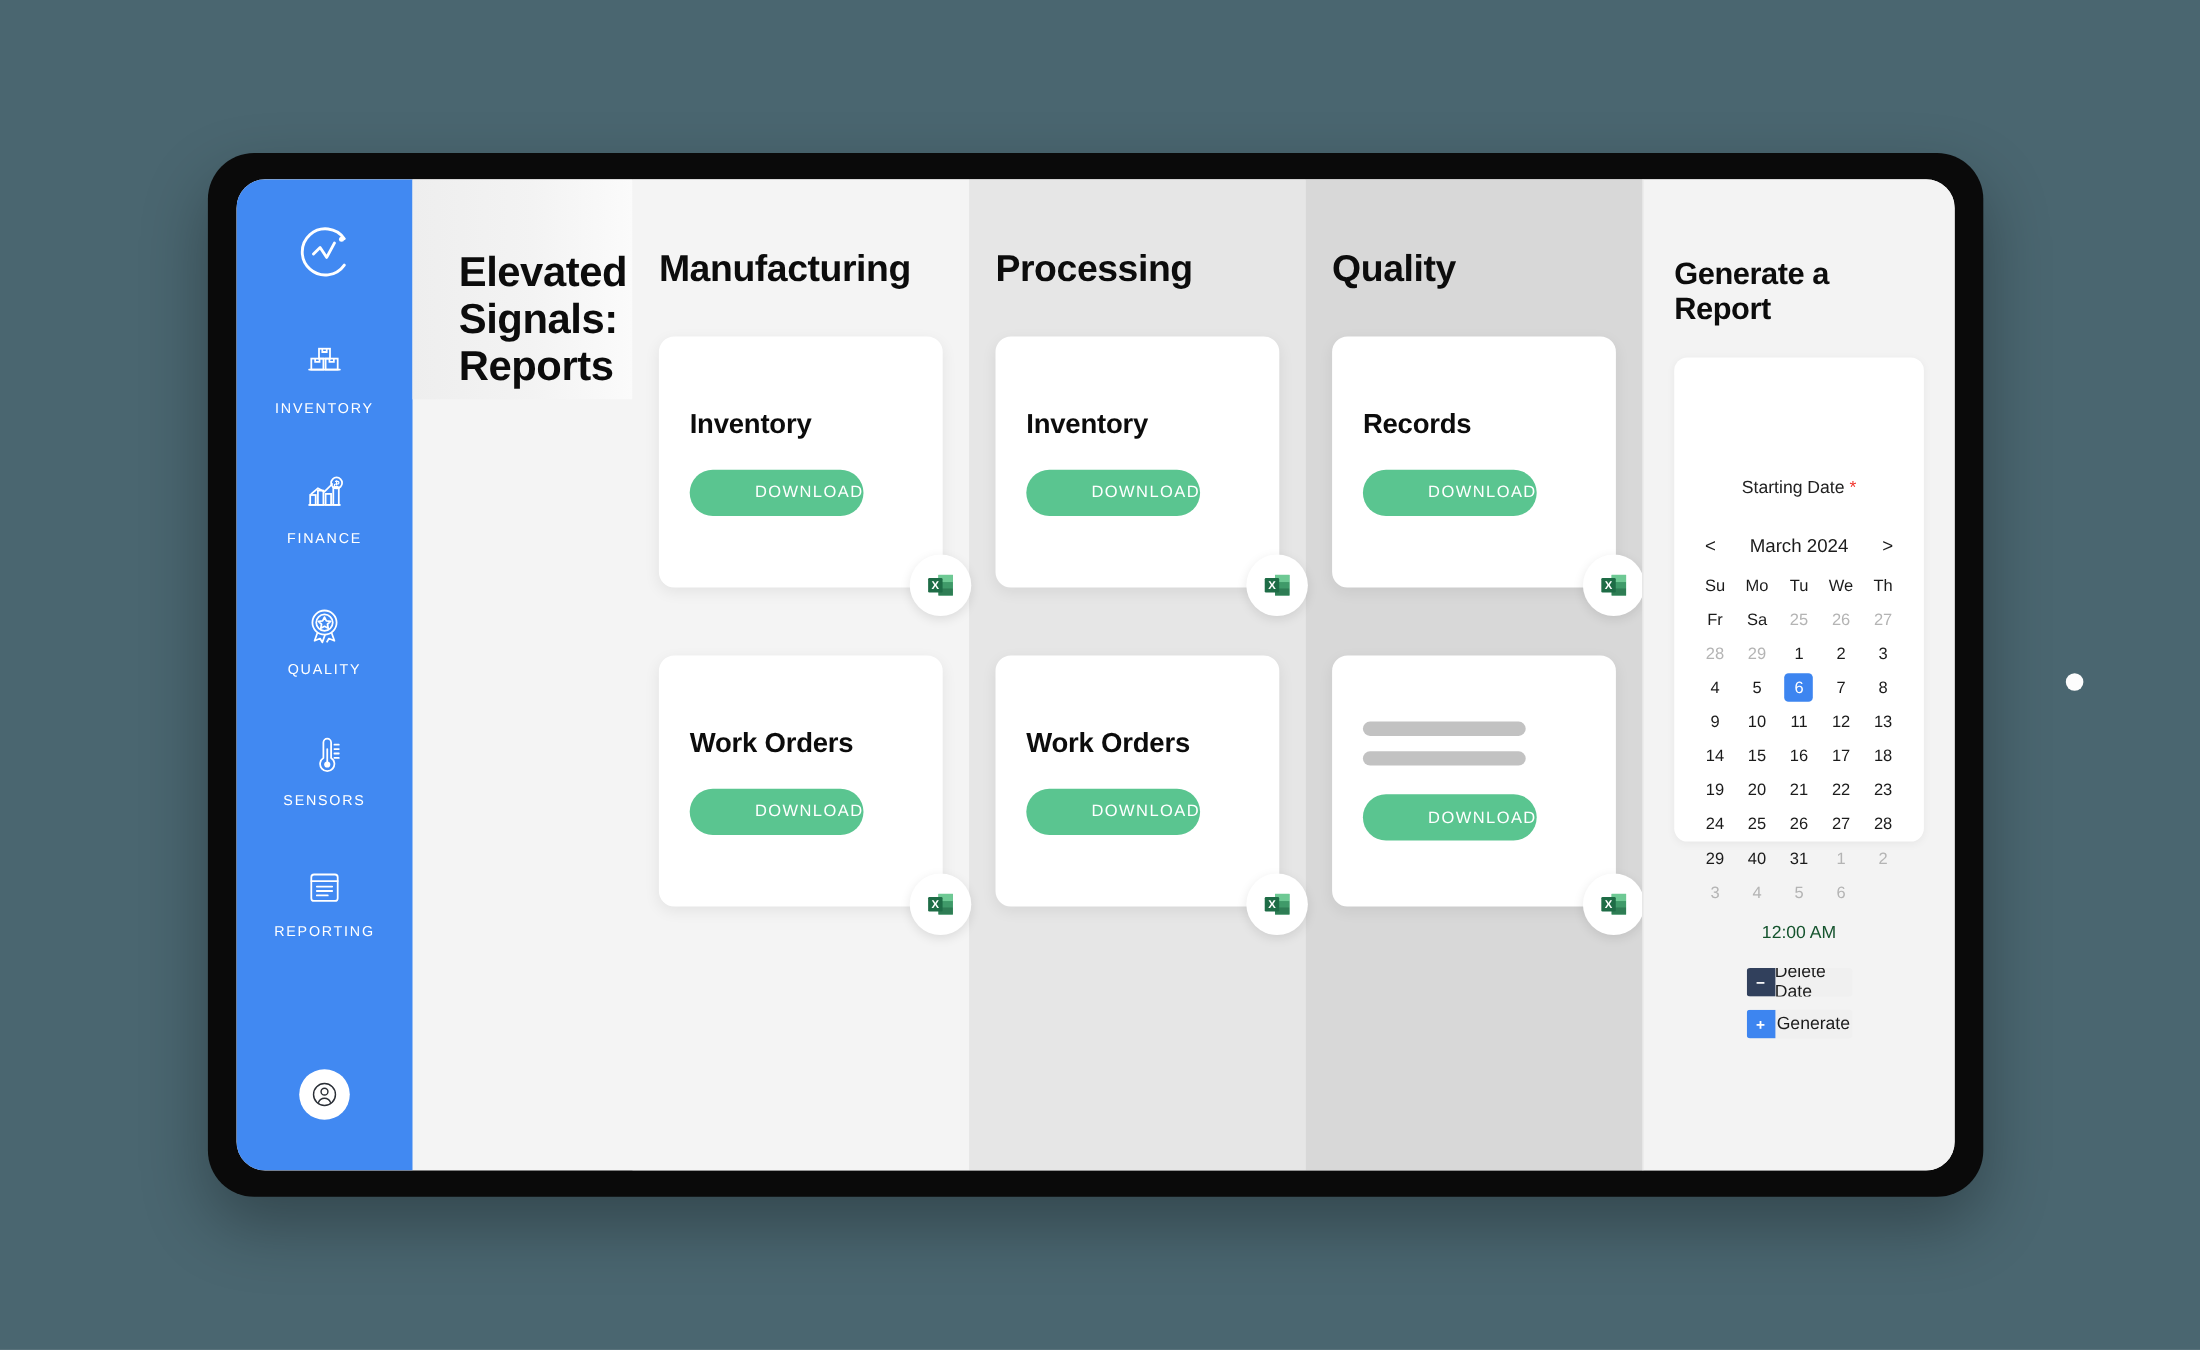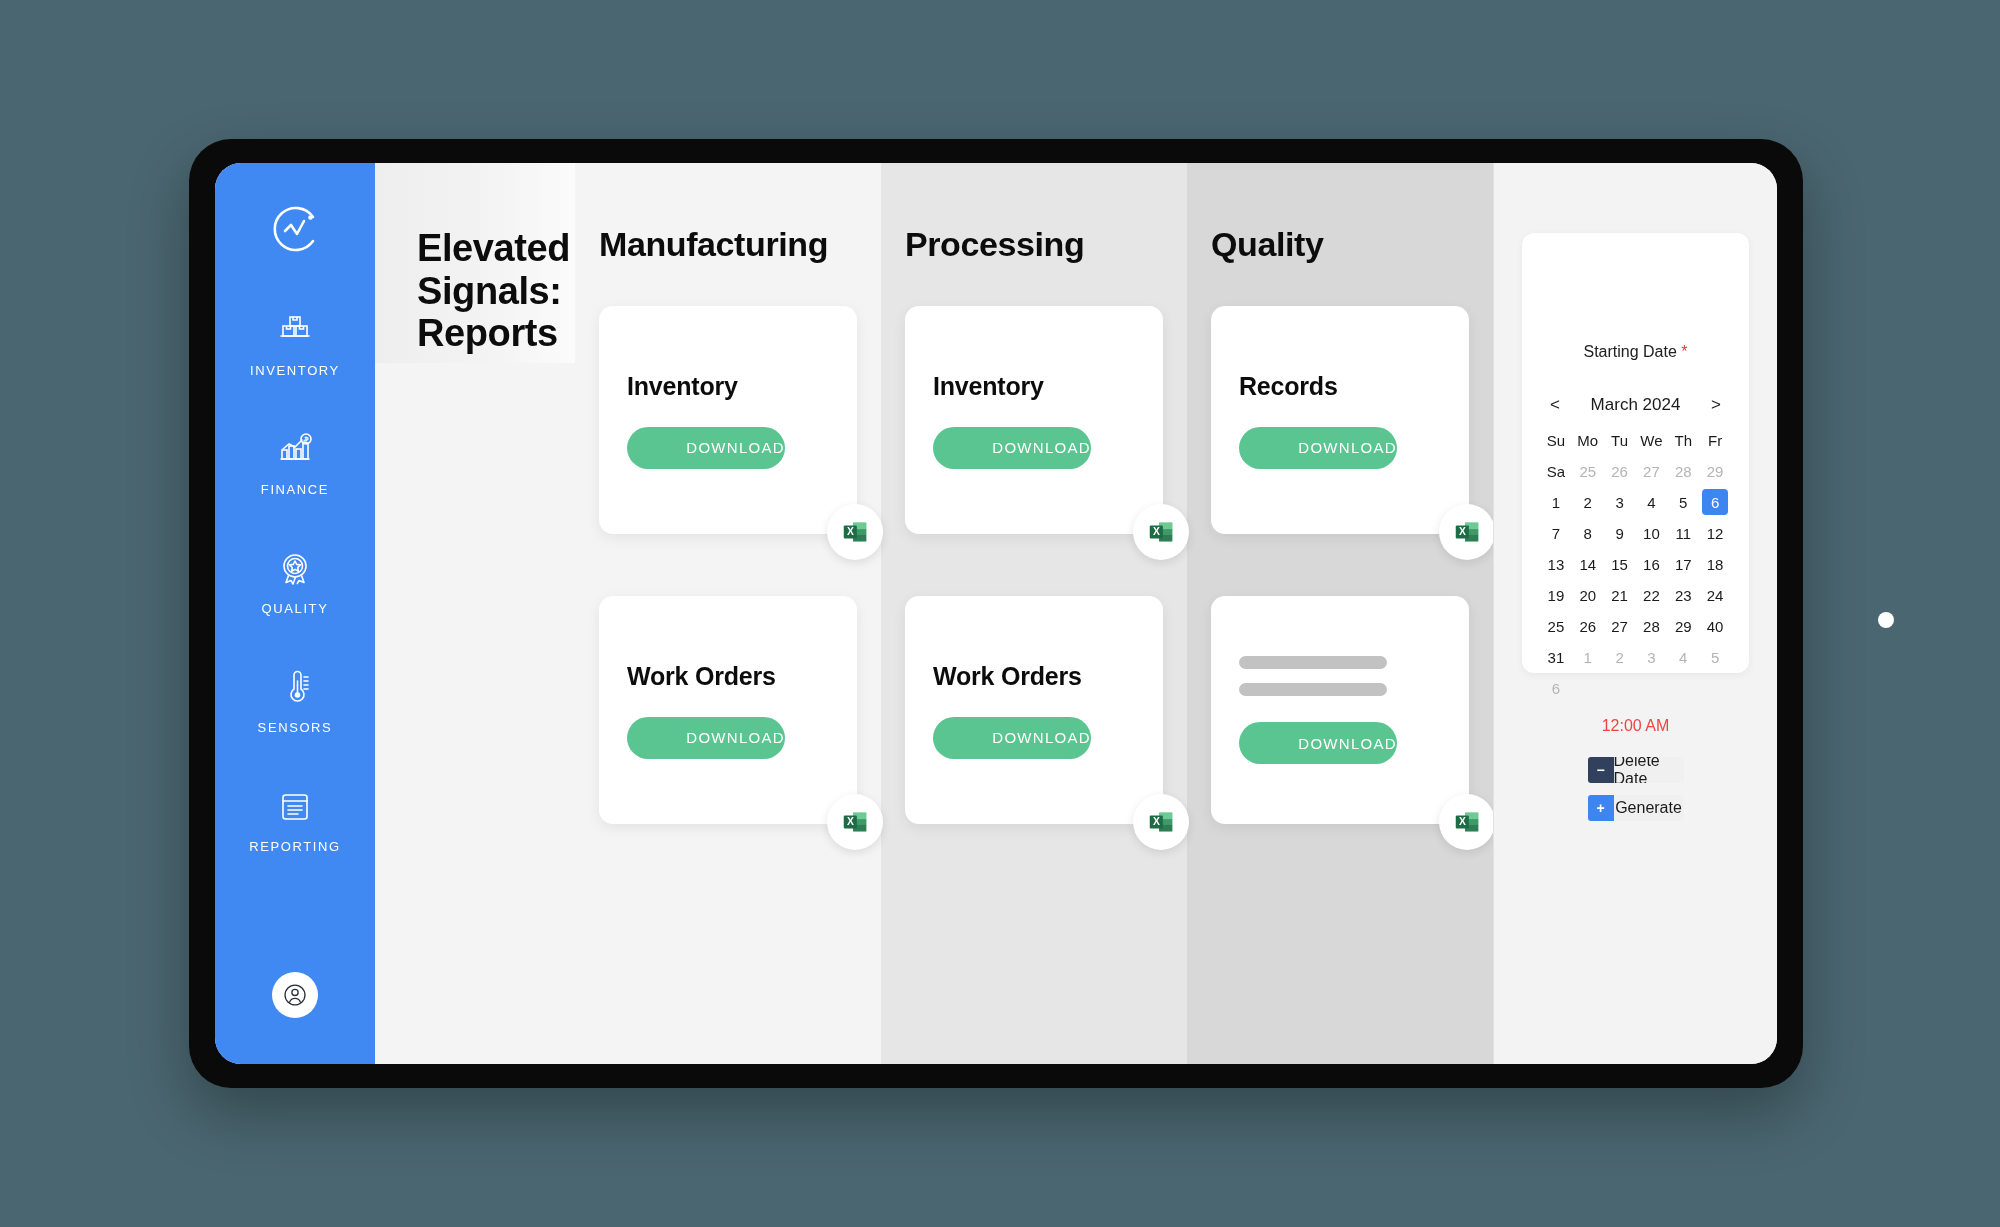--- a/index.html
+++ b/index.html
@@ -215,21 +215,21 @@
   .cal-nav {
     background: none; border: none;
     font-family: "Liberation Sans", sans-serif;
     font-size: 17px; color: #1b1b1b;
     cursor: pointer; padding: 2px 6px;
   }
   .cal-month { font-size: 17px; color: #1b1b1b; }
 
   .cal-grid {
     display: grid;
-    grid-template-columns: repeat(6, 1fr);
+    grid-template-columns: repeat(5, 1fr);
     row-gap: 5px;
   }
   .cal-dow, .cal-day {
     height: 26px;
     display: flex; align-items: center; justify-content: center;
     font-size: 15px;
     color: #1b1b1b;
   }
   .cal-dow { font-weight: 400; }
   .cal-day { cursor: pointer; }
@@ -237,21 +237,21 @@
   .cal-day.selected {
     background: #3d85f0;
     color: #ffffff;
     border-radius: 4px;
     width: 26px;
     margin: 0 auto;
   }
   .cal-time {
     text-align: center;
     font-size: 16px;
-    color: #ef4444;
+    color: #14532d;
     margin-top: 16px;
     margin-bottom: 22px;
   }
 
   .action-btn {
     display: flex;
     align-items: stretch;
     width: 96px;
     height: 26px;
     margin: 0 auto 12px auto;
@@ -489,20 +489,21 @@
                       <text x="11" y="19.2" font-family="Liberation Sans, sans-serif" font-size="11" font-weight="700" fill="#ffffff" text-anchor="middle">X</text>
                     </svg>
                   </span>
                 </div>
               </div>
 
             </div>
           </div>
 
           <div class="right-panel">
+            <div class="panel-title">Generate a Report</div>
 
             <div class="date-widget">
 
               <div class="field-label">
                 <span>Starting Date</span>
                 <span class="req-star">*</span>
               </div>
 
               <div class="cal-head">
                 <button class="cal-nav">&lt;</button>

